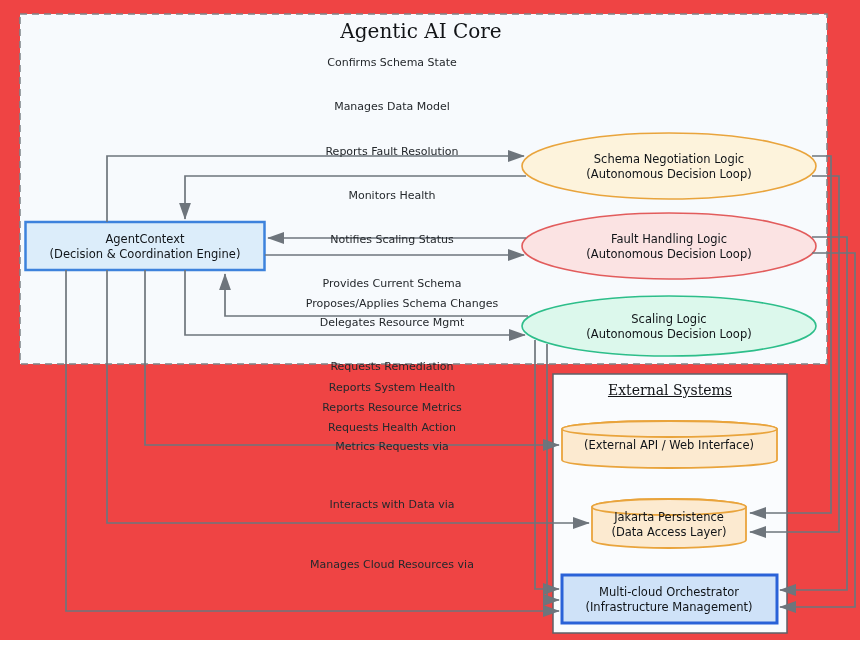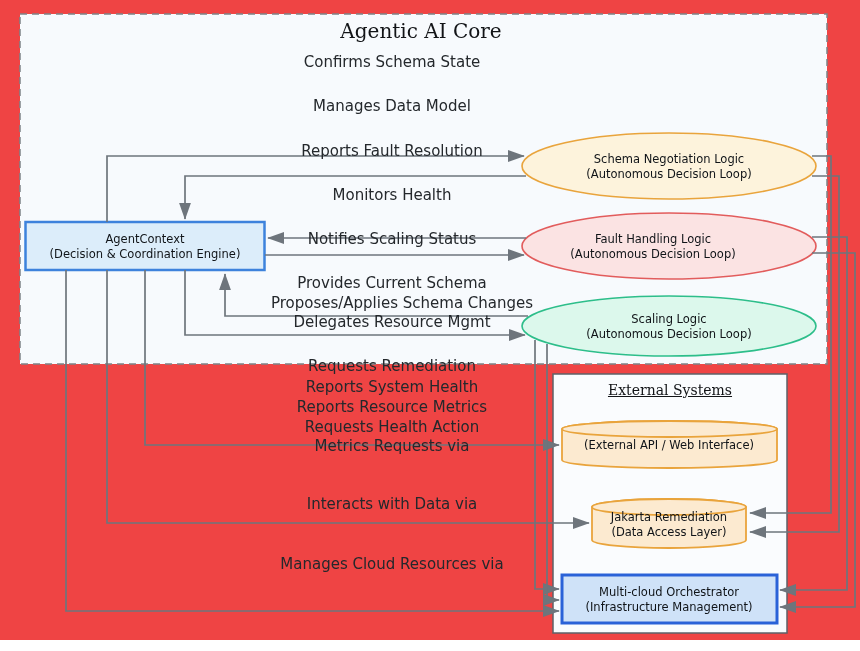--- a/index.html
+++ b/index.html
@@ -9,21 +9,21 @@
   }
   #stage svg{position:absolute;left:0;top:0;}
   .cluster-title{
     position:absolute;transform:translate(-50%,-50%);white-space:nowrap;
     font-family:"DejaVu Serif",serif;color:#121417;
   }
   .core-title{font-size:20px;}
   .ext-title{font-size:14px;text-decoration:underline;}
   .edge-lbl{
     position:absolute;transform:translate(-50%,-50%);white-space:nowrap;
-    font-size:15px;color:#24282c;line-height:13px;
+    font-size:11px;color:#24282c;line-height:13px;
   }
   .node-lbl{
     position:absolute;transform:translate(-50%,-50%);text-align:center;white-space:nowrap;
     font-size:11.5px;line-height:14.5px;color:#101418;
   }
   .node-lbl span{display:block;}
 </style>
 </head>
 <body>
 
@@ -78,33 +78,33 @@
   <div class="cluster-title ext-title" style="left:670px;top:390px;">External Systems</div>
 
   <div class="node-lbl" style="left:145px;top:246px;">
     <span>AgentContext</span>
     <span>(Decision &amp; Coordination Engine)</span>
   </div>
   <div class="node-lbl" style="left:669px;top:166px;">
     <span>Schema Negotiation Logic</span>
     <span>(Autonomous Decision Loop)</span>
   </div>
-  <div class="node-lbl" style="left:653px;top:246px;">
+  <div class="node-lbl" style="left:669px;top:246px;">
     <span>Fault Handling Logic</span>
     <span>(Autonomous Decision Loop)</span>
   </div>
   <div class="node-lbl" style="left:669px;top:326px;">
     <span>Scaling Logic</span>
     <span>(Autonomous Decision Loop)</span>
   </div>
   <div class="node-lbl" style="left:669px;top:445px;">
     <span>(External API / Web Interface)</span>
   </div>
   <div class="node-lbl" style="left:669px;top:524px;">
-    <span>Jakarta Remediation</span>
+    <span>Jakarta Persistence</span>
     <span>(Data Access Layer)</span>
   </div>
   <div class="node-lbl" style="left:669px;top:599px;">
     <span>Multi-cloud Orchestrator</span>
     <span>(Infrastructure Management)</span>
   </div>
 
   <div class="edge-lbl" style="left:392px;top:62px;">Confirms Schema State</div>
   <div class="edge-lbl" style="left:392px;top:106px;">Manages Data Model</div>
   <div class="edge-lbl" style="left:392px;top:151px;">Reports Fault Resolution</div>

